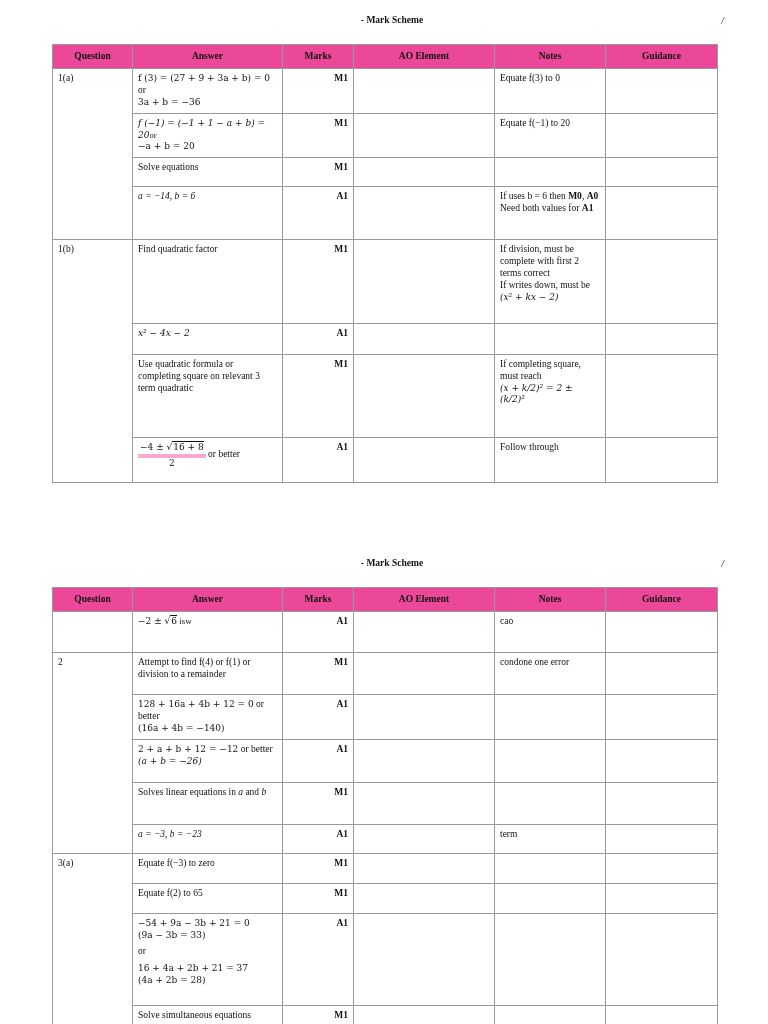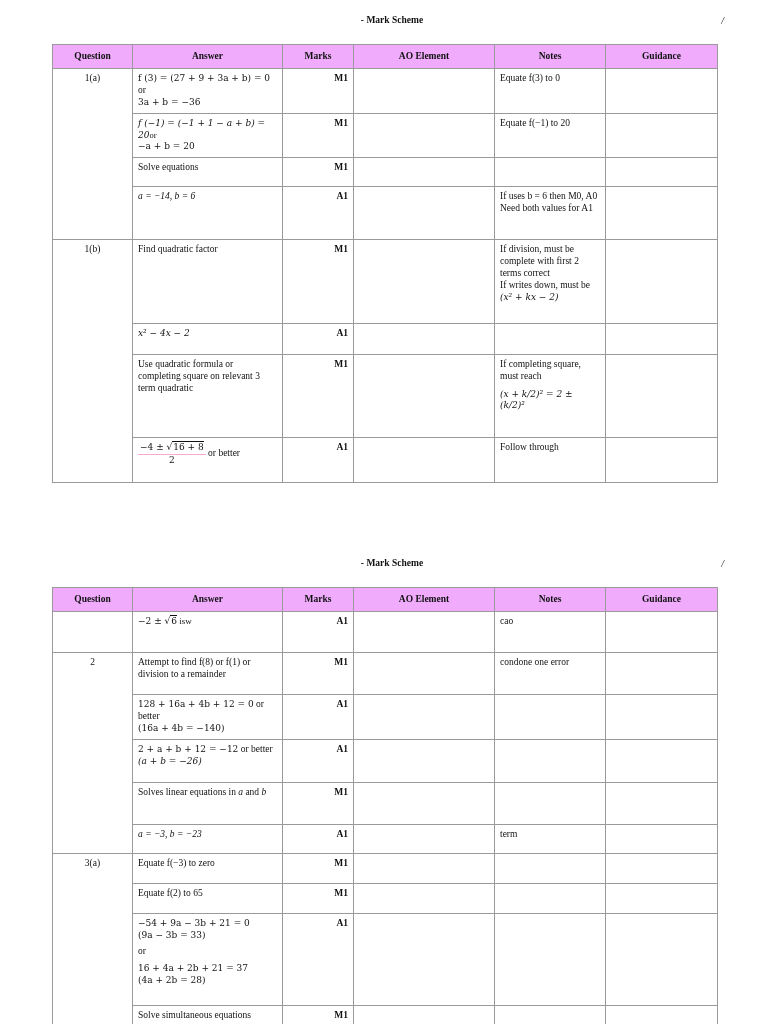--- a/index.html
+++ b/index.html
@@ -3,29 +3,29 @@
 <meta charset="utf-8">
 <style>
   * { box-sizing: border-box; margin: 0; padding: 0; }
   html, body { width: 768px; height: 1024px; background: #ffffff; overflow: hidden; }
   body { position: relative; font-family: "Liberation Serif", "DejaVu Serif", serif; color: #111; font-size: 9.5px; line-height: 1.25; }
   .page-header { position: absolute; left: 8px; width: 768px; height: 14px; }
   .page-title { position: absolute; left: 0; width: 768px; text-align: center; font-weight: bold; font-size: 9.5px; top: 0; }
   .page-slash { position: absolute; right: 52px; top: 0; font-size: 10px; font-style: italic; }
   table.ms { position: absolute; left: 52px; width: 665px; border-collapse: collapse; table-layout: fixed; }
   table.ms th, table.ms td { border: 1px solid #9a9a9a; vertical-align: top; padding: 4px 5px; }
-  table.ms th { background: #f0abfc; font-weight: bold; text-align: center; vertical-align: middle; padding: 0 4px; height: 24px; }
-  td.q { text-align: center; padding-top: 4px; }
+  table.ms th { background: #ec4899; font-weight: bold; text-align: center; vertical-align: middle; padding: 0 4px; height: 24px; }
+  td.q { padding-top: 4px; }
   td.m { text-align: right; font-weight: bold; }
   td.n, td.a { text-align: left; }
   .math { font-family: "DejaVu Serif", serif; font-size: 9px; }
   .it { font-style: italic; }
-  b { font-weight: normal; }
+  b { font-weight: bold; }
   .frac { display: inline-block; text-align: center; vertical-align: middle; }
-  .frac .num { display: block; border-bottom: 1px solid #f9a8d4; padding: 0 2px; }
+  .frac .num { display: block; border-bottom: 4px solid #f9a8d4; padding: 0 2px; }
   .frac .den { display: block; }
   .sqrt { border-top: 1px solid #111; padding-left: 1px; }
   .or { margin: 5px 0; }
 </style>
 </head>
 <body>
 
 <div class="page-header" style="top:15px;">
   <div class="page-title">- Mark Scheme</div>
   <div class="page-slash">/</div>
@@ -115,21 +115,21 @@
       <td class="n"></td>
       <td></td>
     </tr>
 
     <tr style="height:83px;">
       <td class="a">Use quadratic formula or completing square on relevant 3 term quadratic</td>
       <td class="m">M1</td>
       <td></td>
       <td class="n">
         <span>If completing square, must reach</span><br>
-        <span class="math it" style="display:inline-block;margin-top:6px;">(x + k/2)² = 2 ± (k/2)²</span>
+        <span class="math it" style="display:inline-block;">(x + k/2)² = 2 ± (k/2)²</span>
       </td>
       <td></td>
     </tr>
 
     <tr style="height:45px;">
       <td class="a">
         <span class="frac math">
           <span class="num"><span>−4 ± </span>√<span class="sqrt">16 + 8</span></span>
           <span class="den">2</span>
         </span><span> or better</span>
@@ -174,21 +174,21 @@
         <span>−2 ± </span>√<span class="sqrt">6</span><span style="font-family:'Liberation Serif',serif;"> isw</span>
       </td>
       <td class="m">A1</td>
       <td></td>
       <td class="n">cao</td>
       <td></td>
     </tr>
 
     <tr style="height:42px;">
       <td class="q" rowspan="5">2</td>
-      <td class="a">Attempt to find f(8) or f(1) or division to a remainder</td>
+      <td class="a">Attempt to find f(4) or f(1) or division to a remainder</td>
       <td class="m">M1</td>
       <td></td>
       <td class="n">condone one error</td>
       <td></td>
     </tr>
 
     <tr style="height:43px;padding-left:41px;">
       <td class="a">
         <span class="math">128 + 16a + 4b + 12 = 0</span><span> or better</span><br>
         <span class="math">(16a + 4b = −140)</span>

